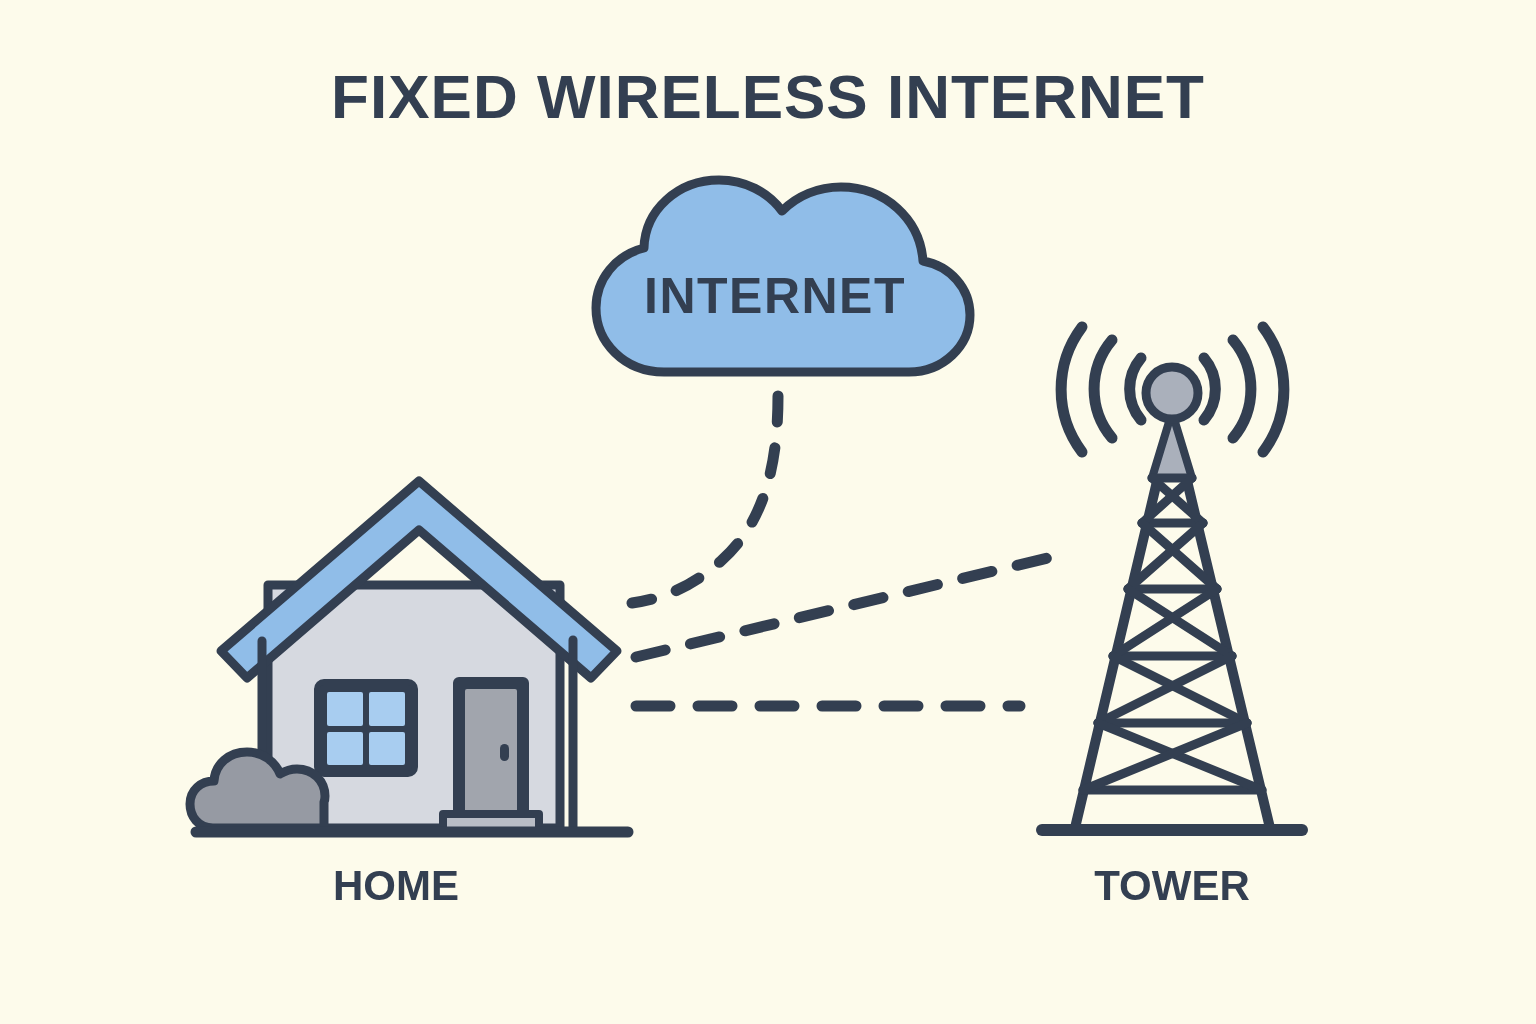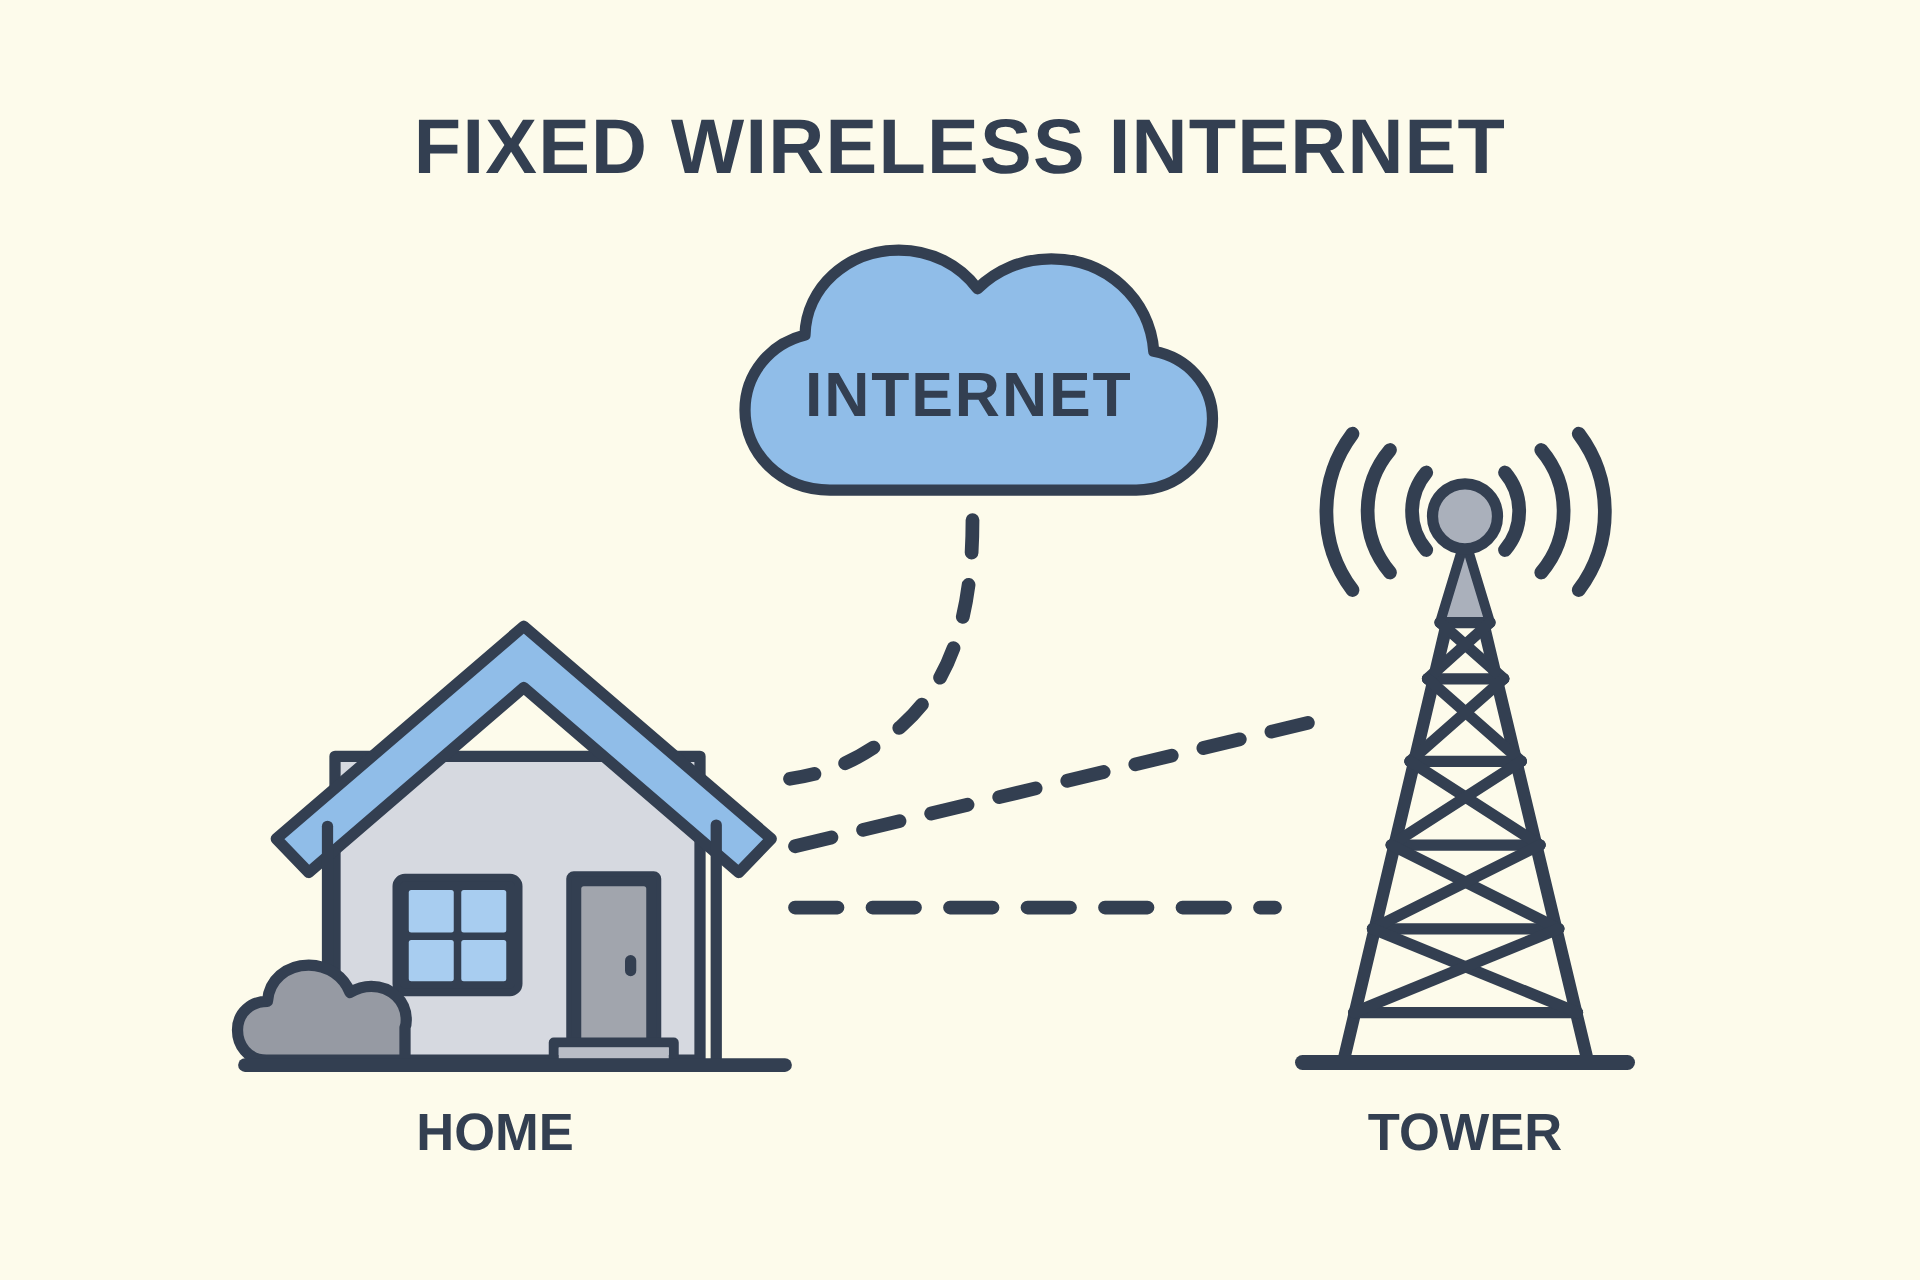--- a/index.html
+++ b/index.html
@@ -13,21 +13,20 @@
     background: #fdfbeb;
     font-family: "Liberation Sans", sans-serif;
     overflow: hidden;
     position: relative;
   }
   #stage {
     position: relative;
     width: 1536px;
     height: 900px;
     background: #fdfbeb;
-    margin-top: 20px;
   }
   #scene {
     position: absolute;
     inset: 0;
     width: 1536px;
     height: 1024px;
     display: block;
   }
   .title-text {
     font-family: "Liberation Sans Narrow", "Liberation Sans", sans-serif;

